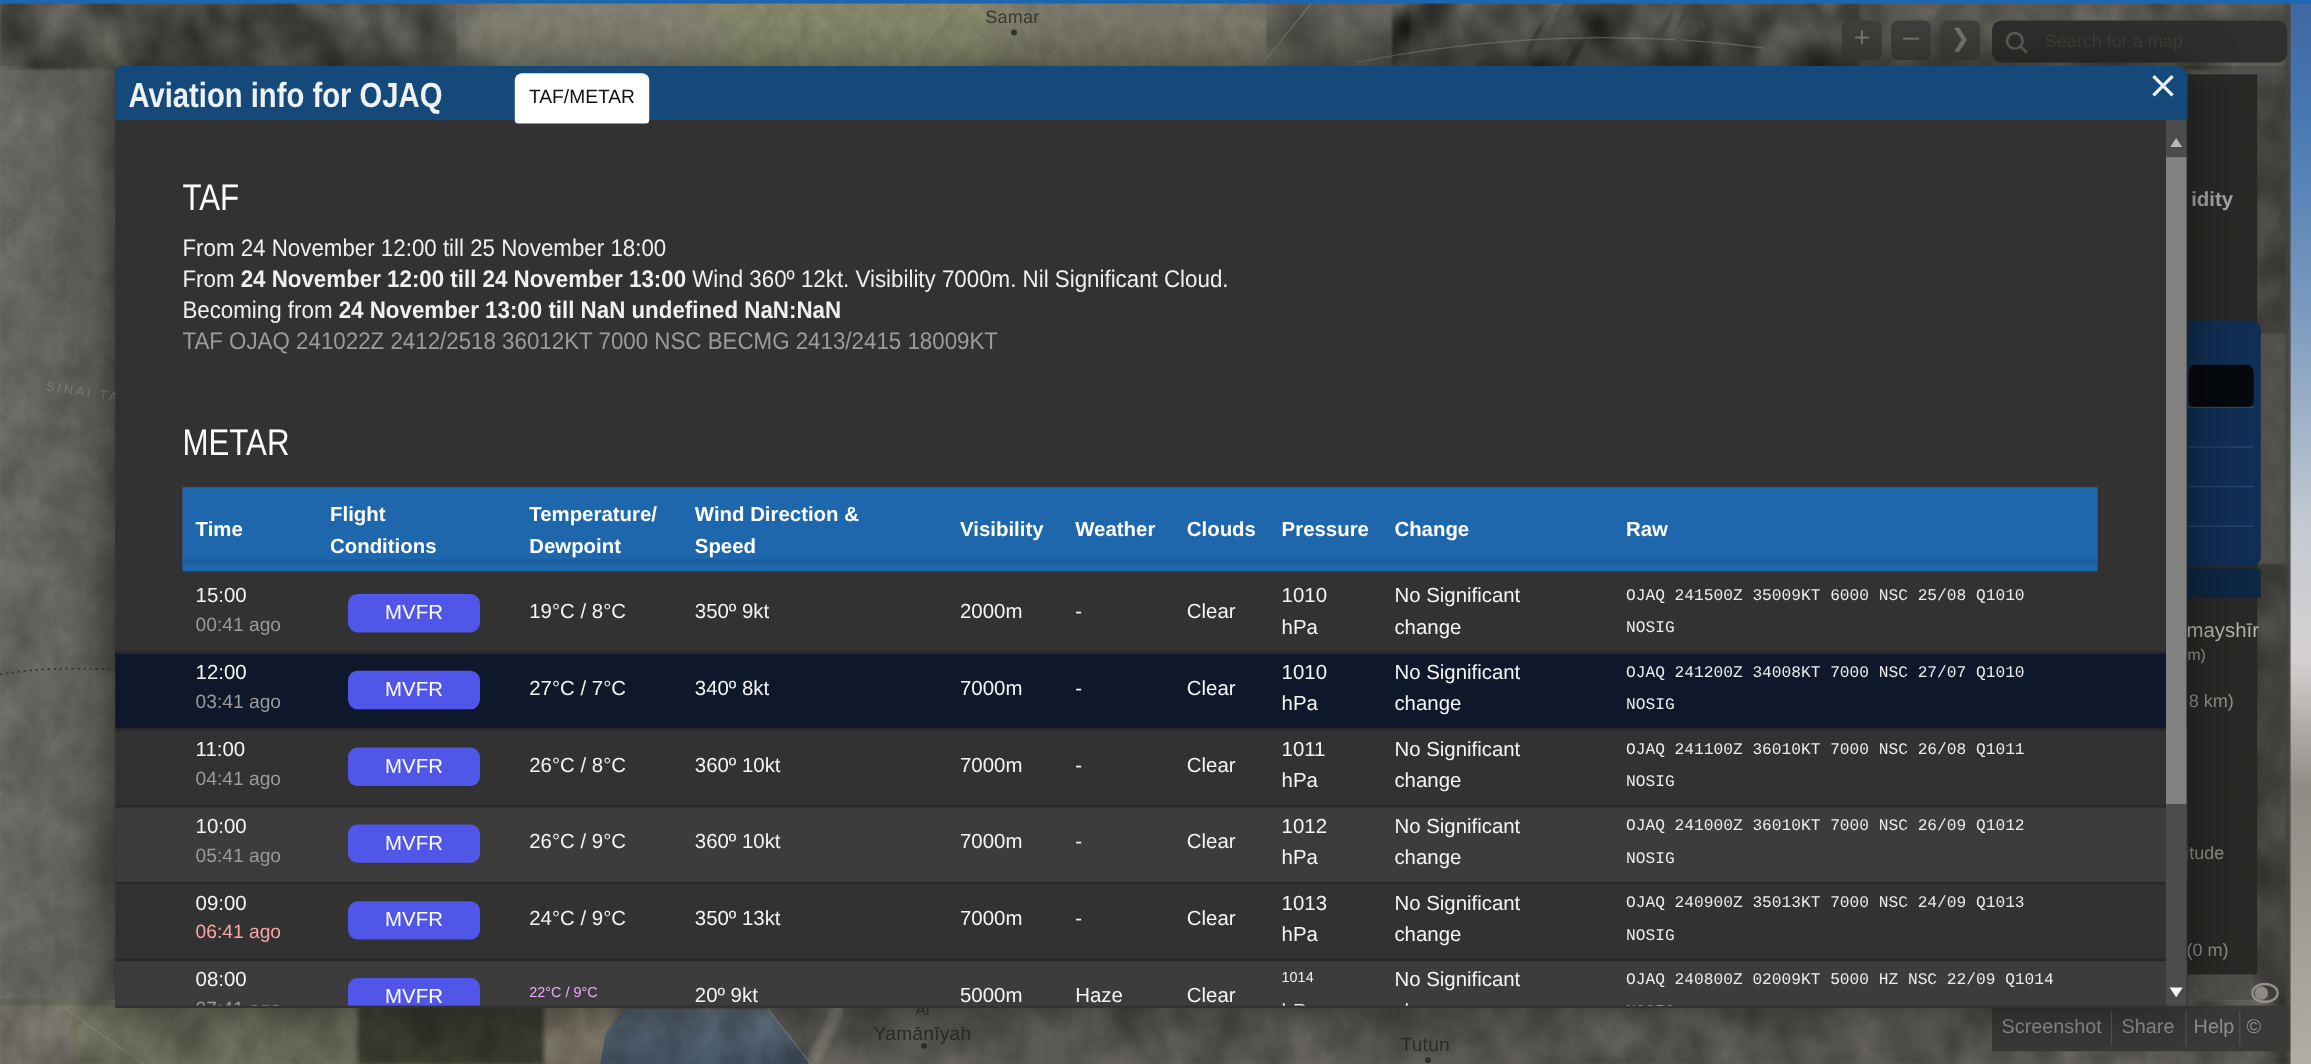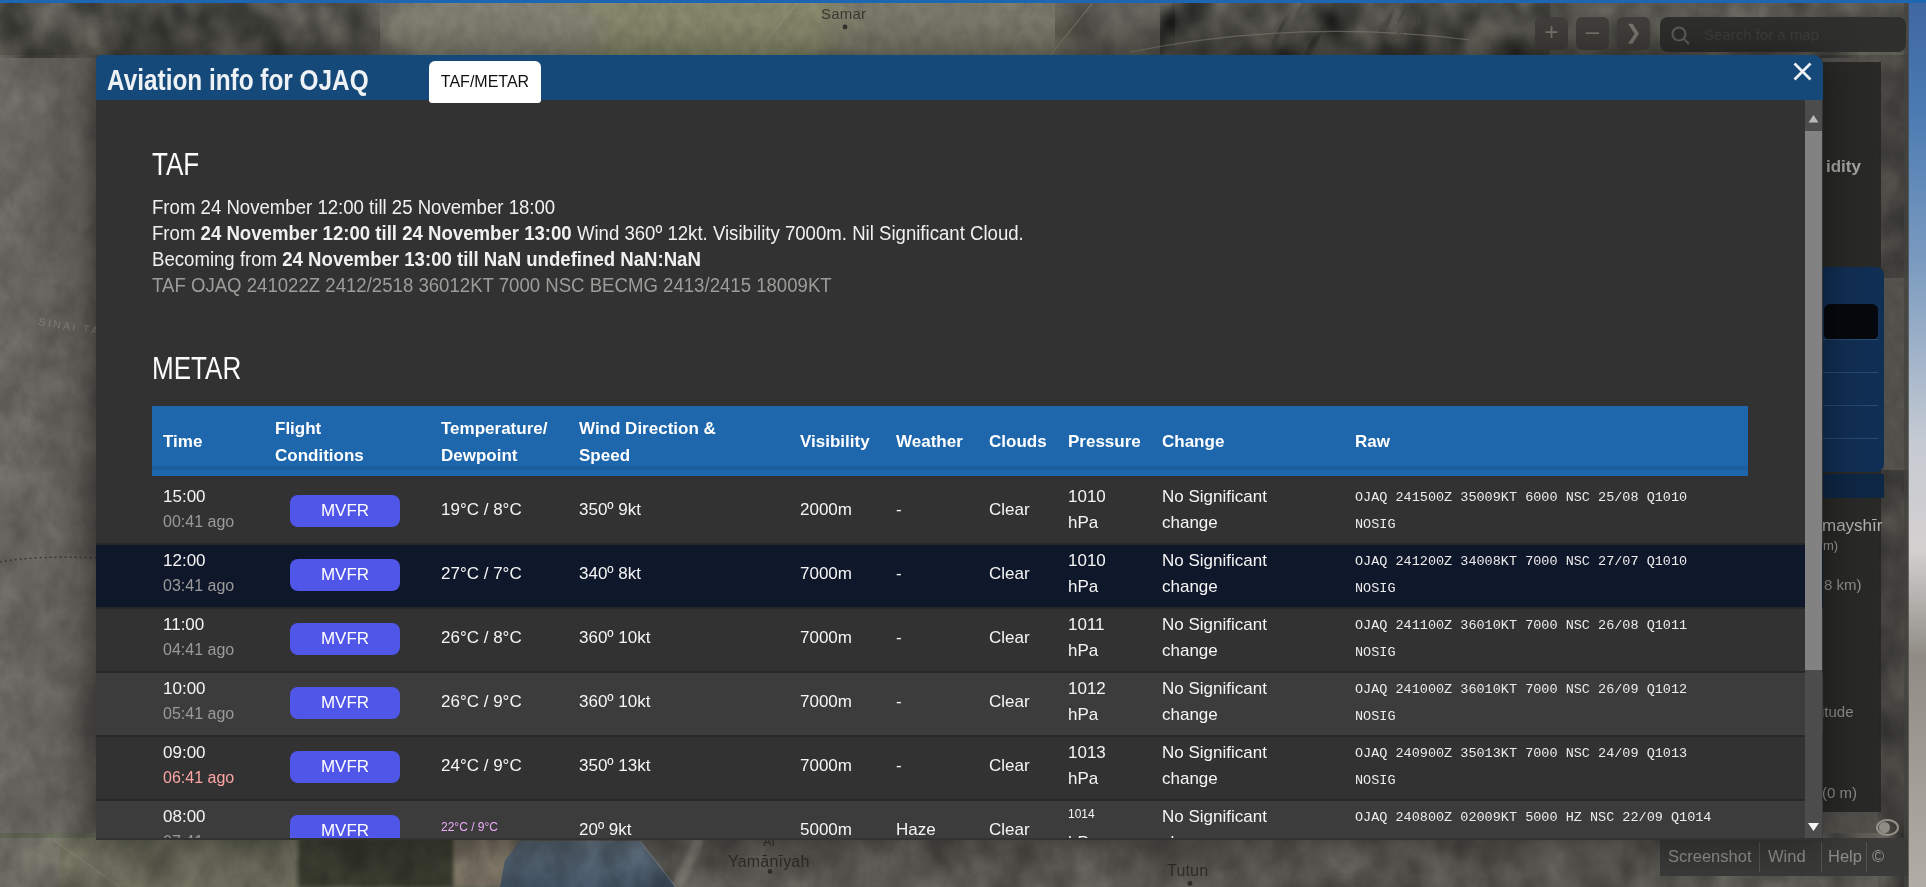--- a/index.html
+++ b/index.html
@@ -147,21 +147,21 @@
   <div class="abs" style="left:1822px;top:474px;width:62px;height:24px;background:#0e2745;"></div>
   <div class="abs" style="left:1822px;top:516px;font-size:17px;color:#b5b3ae;">mayshīr</div>
   <div class="abs" style="left:1823px;top:538px;font-size:13px;color:#9a9893;">m)</div>
   <div class="abs" style="left:1824px;top:576px;font-size:15px;color:#93918c;">8 km)</div>
   <div class="abs" style="left:1821px;top:703px;font-size:15px;color:#8f8d88;">itude</div>
   <div class="abs" style="left:1822px;top:784px;font-size:15px;color:#8f8d88;">(0 m)</div>
 
   <div class="abs" style="left:1660px;top:838px;width:248px;height:38px;background:#3a3a38;
        color:#8f8f8d;font-size:16.5px;">
     <div class="abs" style="left:8px;top:9px;">Screenshot</div>
-    <div class="abs" style="left:108px;top:9px;">Wind</div>
+    <div class="abs" style="left:108px;top:9px;">Share</div>
     <div class="abs" style="left:168px;top:9px;">Help</div>
     <div class="abs" style="left:212px;top:9px;">©</div>
     <div class="abs" style="left:99px;top:4px;width:1px;height:30px;background:#545452;"></div>
     <div class="abs" style="left:161px;top:4px;width:1px;height:30px;background:#545452;"></div>
     <div class="abs" style="left:206px;top:4px;width:1px;height:30px;background:#545452;"></div>
   </div>
 
   <div class="abs" style="left:1876px;top:819px;width:23px;height:17px;border:2px solid #93918a;border-radius:50%;"></div>
   <div class="abs" style="left:1879px;top:822px;width:11px;height:11px;border-radius:50%;background:#8d8b84;"></div>
 

